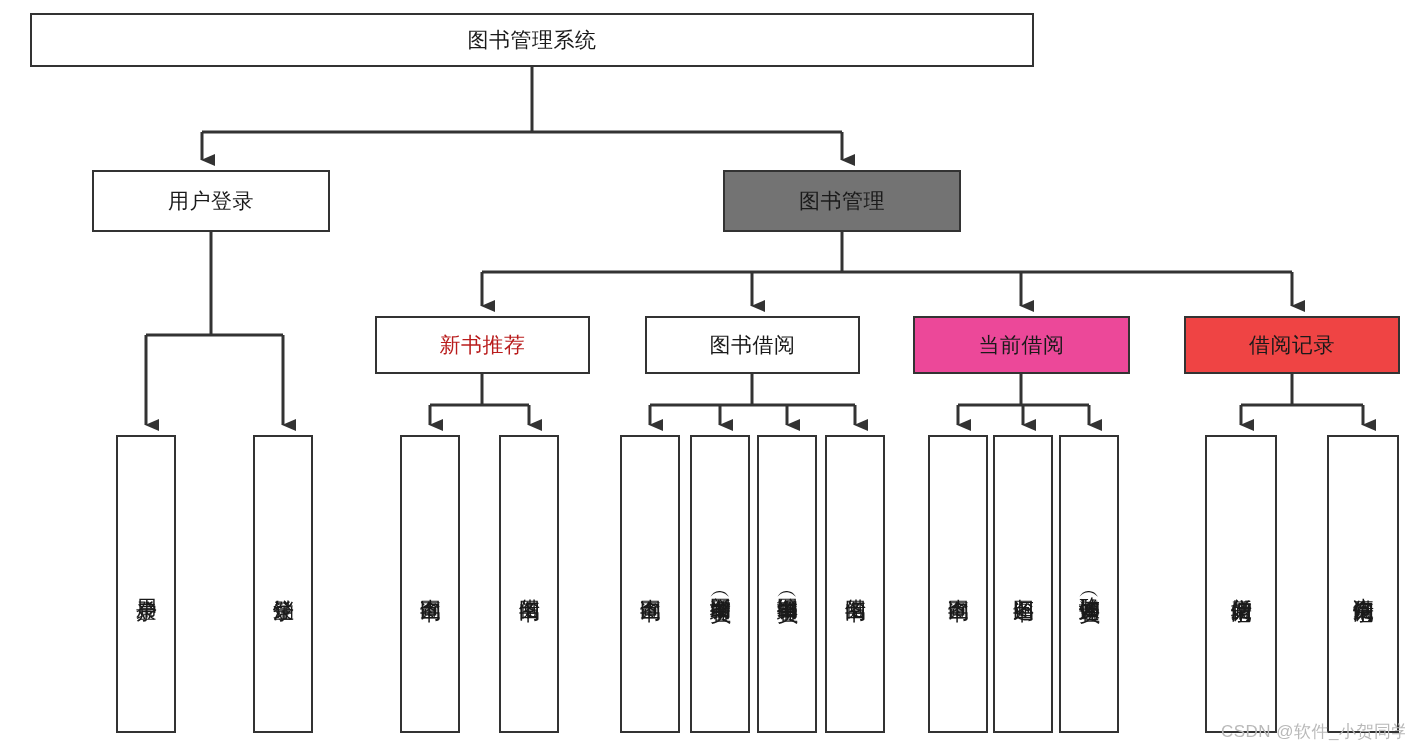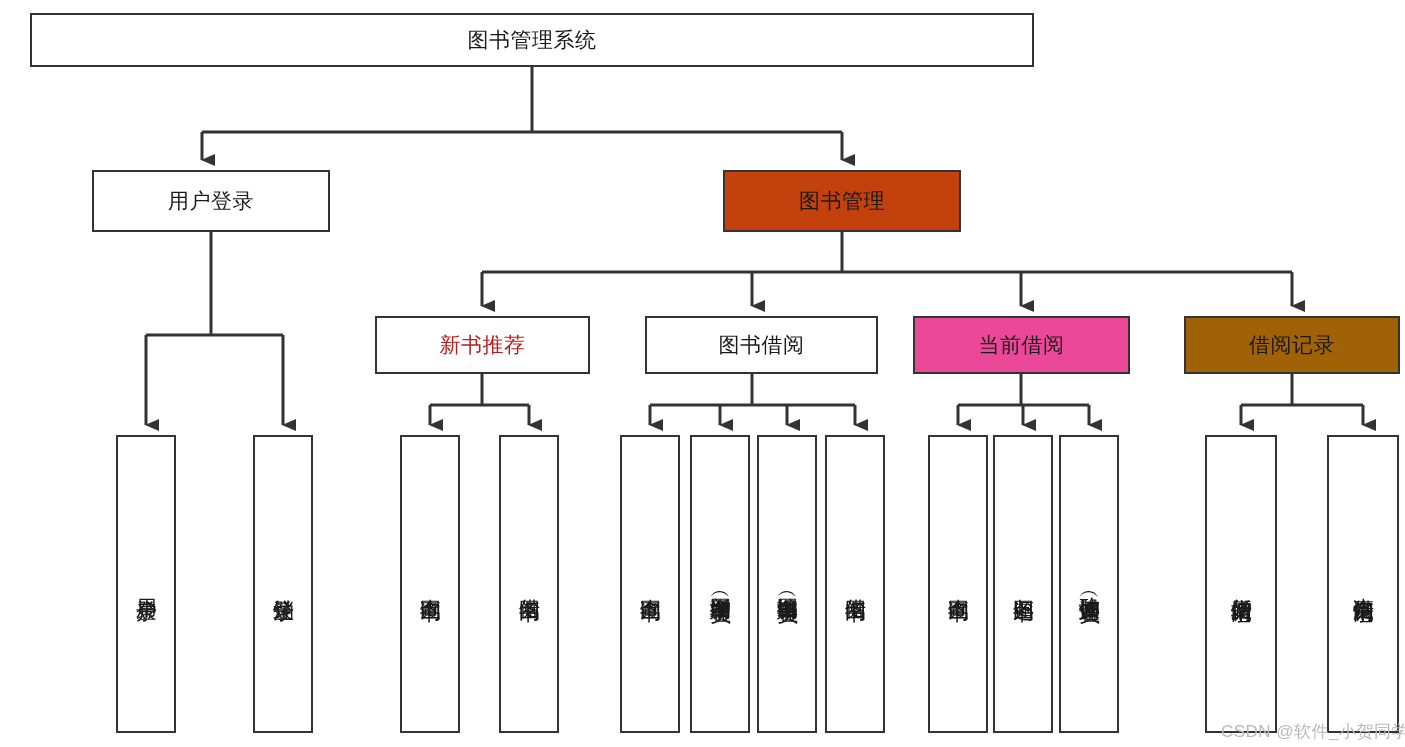--- a/index.html
+++ b/index.html
@@ -135,34 +135,34 @@
     </g>
   </svg>
 
   <div class="node node-h" style="left: 18px; top: 13px; width: 1004px; height: 54px; border-color: rgb(51, 51, 51); background: rgb(255, 255, 255); color: rgb(26, 26, 26);">
     <span class="label">图书管理系统</span>
   </div>
 
   <div class="node node-h" style="left: 80px; top: 170px; width: 238px; height: 62px; border-color: rgb(51, 51, 51); background: rgb(255, 255, 255); color: rgb(26, 26, 26);">
     <span class="label">用户登录</span>
   </div>
-  <div class="node node-h" style="left: 711px; top: 170px; width: 238px; height: 62px; border-color: rgb(51, 51, 51); background: #c2410c; color: rgb(26, 26, 26);">
+  <div class="node node-h" style="left: 711px; top: 170px; width: 238px; height: 62px; border-color: rgb(51, 51, 51); background: #737373; color: rgb(26, 26, 26);">
     <span class="label">图书管理</span>
   </div>
 
   <div class="node node-h" style="left: 363px; top: 316px; width: 215px; height: 58px; border-color: rgb(51, 51, 51); background: rgb(255, 255, 255); color: #b91c1c;">
     <span class="label">新书推荐</span>
   </div>
-  <div class="node node-h" style="left: 633px; top: 316px; width: 233px; height: 58px; border-color: rgb(51, 51, 51); background: rgb(255, 255, 255); color: rgb(26, 26, 26);">
+  <div class="node node-h" style="left: 633px; top: 316px; width: 215px; height: 58px; border-color: rgb(51, 51, 51); background: rgb(255, 255, 255); color: rgb(26, 26, 26);">
     <span class="label">图书借阅</span>
   </div>
   <div class="node node-h" style="left: 901px; top: 316px; width: 217px; height: 58px; border-color: rgb(51, 51, 51); background: #ec4899; color: rgb(26, 26, 26);">
     <span class="label">当前借阅</span>
   </div>
-  <div class="node node-h" style="left: 1172px; top: 316px; width: 216px; height: 58px; border-color: rgb(51, 51, 51); background: #a16207; color: rgb(26, 26, 26);">
+  <div class="node node-h" style="left: 1172px; top: 316px; width: 216px; height: 58px; border-color: rgb(51, 51, 51); background: #ef4444; color: rgb(26, 26, 26);">
     <span class="label">借阅记录</span>
   </div>
 
   <div class="node node-v" style="left: 104px; top: 435px; width: 60px; height: 298px; border-color: rgb(51, 51, 51); background: rgb(255, 255, 255); color: rgb(26, 26, 26);">
     <span class="label">用户登录</span>
   </div>
   <div class="node node-v" style="left: 241px; top: 435px; width: 60px; height: 298px; border-color: rgb(51, 51, 51); background: rgb(255, 255, 255); color: rgb(26, 26, 26);">
     <span class="label">注销登录</span>
   </div>
   <div class="node node-v" style="left: 388px; top: 435px; width: 60px; height: 298px; border-color: rgb(51, 51, 51); background: rgb(255, 255, 255); color: rgb(26, 26, 26);">

